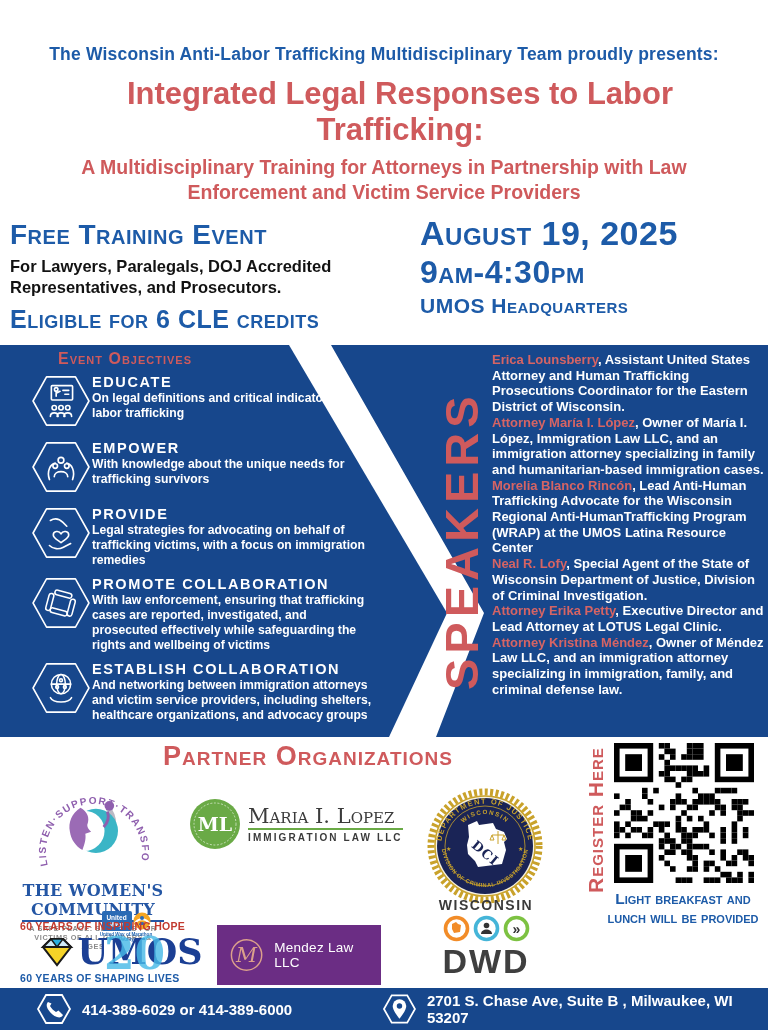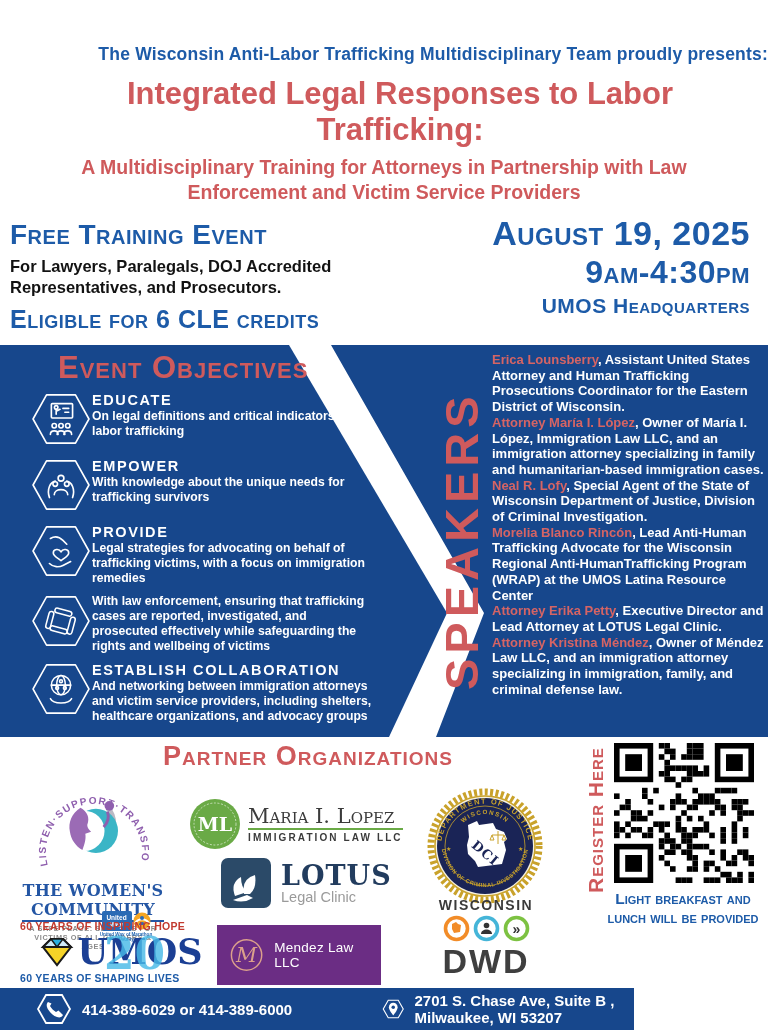--- a/index.html
+++ b/index.html
@@ -5,45 +5,45 @@
   :root{
     --navy:#17478c; --blue:#1d5ba8; --red:#cf5a5c; --name-red:#d66464;
     --ink:#121212;
   }
   *{margin:0;padding:0;box-sizing:border-box}
   body{background:#e8e8e8;font-family:"Liberation Sans",sans-serif}
   .flyer{position:relative;width:768px;height:1034px;background:#fff;overflow:hidden;margin:0 auto}
   .sc{font-variant:small-caps}
 
   
-  .presents{position:absolute;top:44px;left:0;width:100%;text-align:right;
+  .presents{position:absolute;top:44px;left:0;width:100%;text-align:center;
     font-size:17.5px;font-weight:bold;color:var(--blue);letter-spacing:.2px}
   .title{position:absolute;top:76px;left:50px;width:700px;text-align:center;
     font-size:31px;line-height:36px;font-weight:bold;color:var(--red)}
   .subtitle{position:absolute;top:155px;left:44px;width:680px;text-align:center;
     font-size:19.5px;line-height:25px;font-weight:bold;color:var(--red)}
 
   
   .info-left{position:absolute;left:10px;top:219px;width:400px}
   .free{font-size:28px;font-weight:bold;color:var(--blue);letter-spacing:.5px}
   .audience{font-size:16.5px;line-height:21px;font-weight:bold;color:var(--ink);width:348px;margin:5px 0 7px}
   .cle{font-size:25px;font-weight:bold;color:var(--blue);letter-spacing:.5px}
-  .info-right{position:absolute;left:420px;top:213px;width:330px;text-align:right;color:var(--blue);font-weight:bold}
+  .info-right{position:absolute;left:420px;top:213px;width:330px;text-align:left;color:var(--blue);font-weight:bold}
   .date{font-size:34px;line-height:40px;letter-spacing:.5px}
   .time{font-size:32px;line-height:39px;letter-spacing:.5px}
   .venue{font-size:21px;line-height:27px;letter-spacing:.5px}
 
   
   .band{position:absolute;top:345px;left:0;width:768px;height:392px;background:#fff}
   .panel{position:absolute;inset:0;background:var(--navy)}
   .panel.left{clip-path:polygon(0 0,289px 0,447px 268px,389px 392px,0 392px)}
   .panel.right{clip-path:polygon(331px 0,768px 0,768px 392px,436px 392px,484px 268px)}
 
   .objectives{position:absolute;left:30px;top:5px;width:358px}
-  .obj-heading{font-size:31px;font-weight:bold;color:var(--red);letter-spacing:1px;margin:0 0 6px 28px}
+  .obj-heading{font-size:16px;font-weight:bold;color:var(--red);letter-spacing:1px;margin:0 0 6px 28px}
   .obj-row{display:flex;align-items:flex-start;margin-bottom:8px}
   .hex{flex:0 0 62px}
   .obj-text{width:282px;color:#fff}
   .obj-title{font-size:14.5px;font-weight:bold;letter-spacing:1.6px;line-height:17px}
   .obj-desc{font-size:12.2px;font-weight:bold;line-height:15px}
 
   .speakers-vert{position:absolute;left:434px;top:20px;height:352px;
     writing-mode:vertical-rl;transform:rotate(180deg);
     font-size:47px;font-weight:bold;color:var(--red);letter-spacing:5px;text-align:center}
   .speakers-list{position:absolute;left:492px;top:7px;width:272px}
@@ -95,21 +95,21 @@
   .umos-bottom{font-size:10.5px;font-weight:bold;color:#1d5ba8;letter-spacing:.3px}
 
   .register-vert{position:absolute;left:584px;top:8px;height:150px;
     writing-mode:vertical-rl;transform:rotate(180deg);text-align:center;
     font-size:21px;font-weight:bold;color:var(--red);letter-spacing:1px}
   .qr{position:absolute;left:614px;top:6px;width:140px;height:140px}
   .meals{position:absolute;left:604px;top:152px;width:158px;text-align:center;
     font-size:15.5px;line-height:19px;font-weight:bold;color:var(--blue)}
 
   
-  .footer{position:absolute;left:0;top:988px;width:634px;height:42px;background:var(--navy)}
+  .footer{position:absolute;left:0;top:988px;width:768px;height:42px;background:var(--navy)}
   .f-item{position:absolute;top:0;height:42px;display:flex;align-items:center;gap:10px;
     color:#fff;font-size:15px;font-weight:bold}
   .f-item.phone{left:36px}
   .f-item.addr{left:382px}
 </style>
 </head>
 <body>
 
 <div class="flyer">
 
@@ -193,20 +193,21 @@
             <polygon points="17,3 47,3 61,28 47,53 17,53 3,28"></polygon>
             <g transform="rotate(15 32 28)">
               <rect x="23" y="16" width="18" height="5" rx="2.5"></rect>
               <rect x="23" y="35" width="18" height="5" rx="2.5"></rect>
               <rect x="18" y="21" width="5" height="18" rx="2.5"></rect>
               <rect x="41" y="21" width="5" height="18" rx="2.5"></rect>
             </g>
           </svg>
         </span>
         <div class="obj-text">
+          <div class="obj-title">PROMOTE COLLABORATION</div>
           <div class="obj-desc">With law enforcement, ensuring that trafficking cases are reported, investigated, and prosecuted effectively while safeguarding the rights and wellbeing of victims</div>
         </div>
       </div>
 
       <div class="obj-row">
         <span class="hex">
           <svg width="62" height="54" viewBox="0 0 64 56" fill="none" stroke="#fff" stroke-width="1.6" stroke-linecap="round" stroke-linejoin="round">
             <polygon points="17,3 47,3 61,28 47,53 17,53 3,28"></polygon>
             <circle cx="32" cy="24" r="10"></circle>
               <ellipse cx="32" cy="24" rx="4.5" ry="10"></ellipse>
@@ -221,22 +222,22 @@
           <div class="obj-title">ESTABLISH COLLABORATION</div>
           <div class="obj-desc">And networking between immigration attorneys and victim service providers, including shelters, healthcare organizations, and advocacy groups</div>
         </div>
       </div>
     </div>
 
     <div class="speakers-vert">SPEAKERS</div>
     <div class="speakers-list">
       <p><span class="sp-name">Erica Lounsberry</span><span>, Assistant United States Attorney and Human Trafficking Prosecutions Coordinator for the Eastern District of Wisconsin.</span></p>
       <p><span class="sp-name">Attorney María I. López</span><span>, Owner of María I. López, Immigration Law LLC, and an immigration attorney specializing in family and humanitarian-based immigration cases.</span></p>
+      <p><span class="sp-name">Morelia Blanco Rincón</span><span>, Lead Anti-Human Trafficking Advocate for the Wisconsin Regional Anti-HumanTrafficking Program (WRAP) at the UMOS Latina Resource Center</span></p>
       <p><span class="sp-name">Neal R. Lofy</span><span>, Special Agent of the State of Wisconsin Department of Justice, Division of Criminal Investigation.</span></p>
-      <p><span class="sp-name">Morelia Blanco Rincón</span><span>, Lead Anti-Human Trafficking Advocate for the Wisconsin Regional Anti-HumanTrafficking Program (WRAP) at the UMOS Latina Resource Center</span></p>
       <p><span class="sp-name">Attorney Erika Petty</span><span>, Executive Director and Lead Attorney at LOTUS Legal Clinic.</span></p>
       <p><span class="sp-name">Attorney Kristina Méndez</span><span>, Owner of Méndez Law LLC, and an immigration attorney specializing in immigration, family, and criminal defense law.</span></p>
     </div>
   </div>
 
   <div class="partners">
     <div class="partners-heading sc">Partner Organizations</div>
 
     <div class="wc">
       <svg width="142" height="100" viewBox="0 0 142 104">
@@ -275,32 +276,20 @@
         <circle cx="27" cy="27" r="21" fill="none" stroke="#fff" stroke-width=".9" stroke-dasharray="2 1.6" opacity=".65"></circle>
         <text x="27" y="34" text-anchor="middle" font-family="DejaVu Serif,serif" font-size="19" font-weight="bold" fill="#fff">ML</text>
       </svg>
       <div>
         <div class="lopez-name">Maria I. Lopez</div>
         <div class="lopez-rule"></div>
         <div class="lopez-sub">IMMIGRATION LAW LLC</div>
       </div>
     </div>
 
-    <div class="lotus">
-      <svg width="50" height="50" viewBox="0 0 50 50">
-        <rect width="50" height="50" rx="7" fill="#2b4a68"></rect>
-        <path d="M14,38q-5-13,6-19q0,11,6,15z" fill="#fff"></path>
-        <path d="M23,36q-3-15,11-19q2,13-5,19z" fill="#fff"></path>
-        <path d="M12,42q10,4,20-2l-6-3z" fill="#fff"></path>
-      </svg>
-      <div>
-        <div class="lotus-name">LOTUS</div>
-        <div class="lotus-sub">Legal Clinic</div>
-      </div>
-    </div>
 
     <div class="mendez">
       <svg width="40" height="40" viewBox="0 0 40 40">
         <circle cx="20" cy="20" r="15.5" fill="none" stroke="#dba08b" stroke-width="1.5"></circle>
         <text x="20" y="27" text-anchor="middle" font-family="DejaVu Serif,serif" font-style="italic" font-size="21" fill="#dba08b">M</text>
       </svg>
       <div class="mendez-name">Mendez Law LLC</div>
     </div>
 
     <div class="dci">

